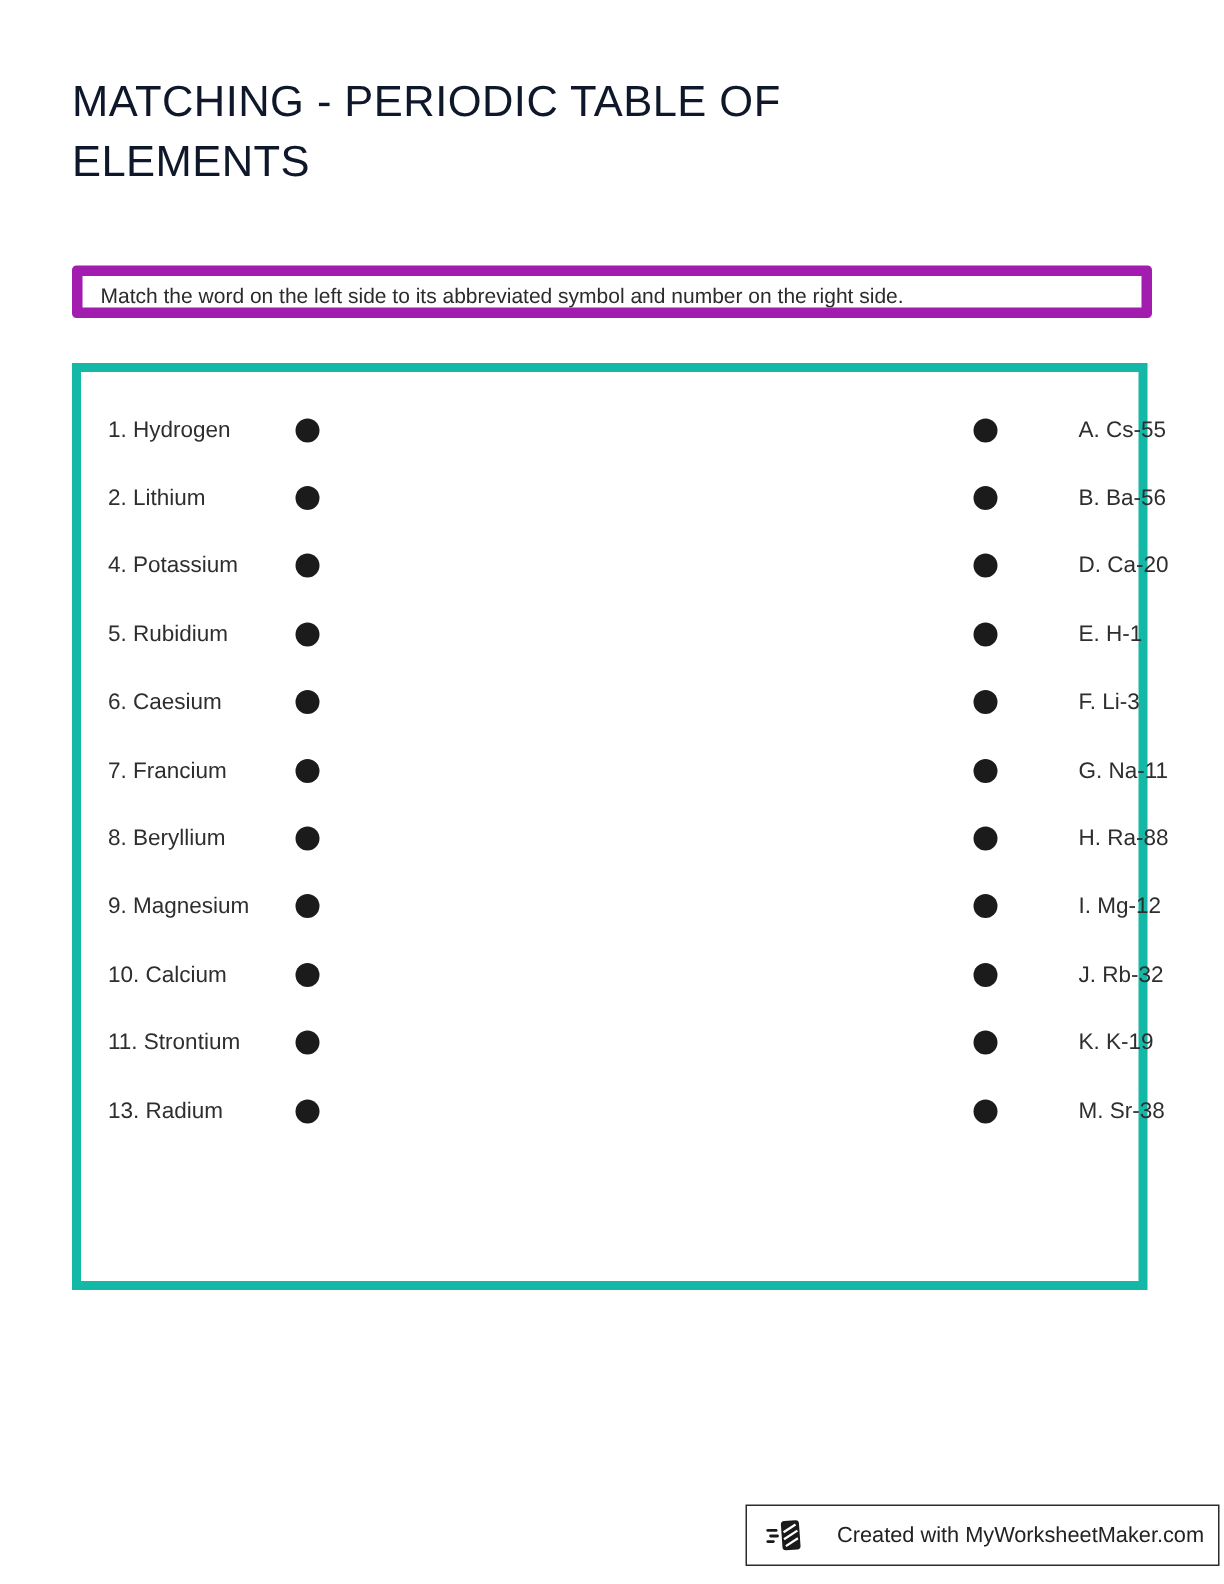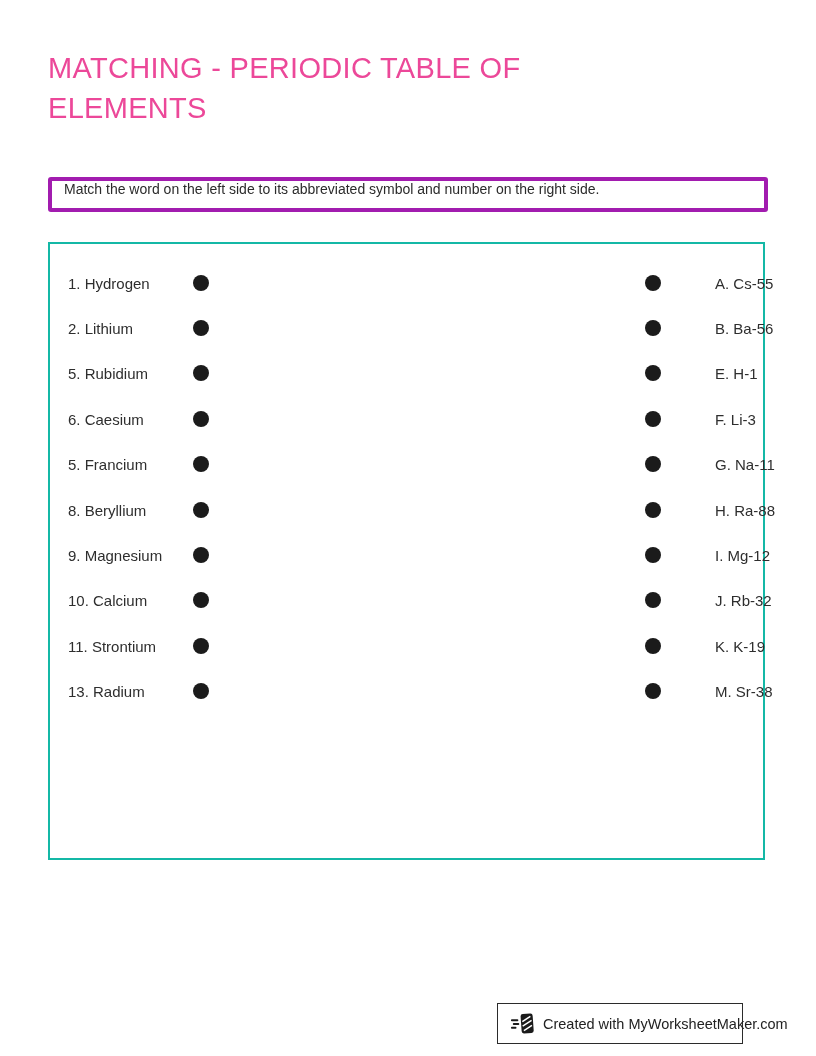--- a/index.html
+++ b/index.html
@@ -16,21 +16,21 @@
   
   .title {
     position: absolute;
     left: 48px;
     top: 48px;
     width: 540px;
     font-size: 29px;
     line-height: 40px;
     letter-spacing: 0.3px;
     font-weight: 400;
-    color: #ec4899;
+    color: #0f172a;
   }
   .name-date {
     position: absolute;
     top: 50px;
     right: 48px;
     width: 200px;
   }
   .nd-row {
     display: flex;
     justify-content: flex-end;
@@ -49,39 +49,39 @@
     border-bottom: 1.5px solid #4a4a4a;
   }
 
   
   .instruction-box {
     position: absolute;
     left: 48px;
     top: 177px;
     width: 720px;
     height: 35px;
-    border: 4px solid #a21caf;
+    border: 7px solid #a21caf;
     border-radius: 3px;
     display: flex;
-    align-items: flex-start;
+    align-items: flex-end;
     padding: 0 12px;
   }
   .instruction-text {
     font-size: 14px;
     color: #2b2b2b;
   }
 
   
   .match-box {
     position: absolute;
     left: 48px;
     top: 242px;
     width: 717px;
     height: 618px;
-    border: 2px solid #14b8a6;
+    border: 6px solid #14b8a6;
     padding-top: 16px;
   }
   .match-row {
     position: relative;
     height: 45.4px;
   }
   .q-label, .a-label {
     position: absolute;
     top: 50%;
     transform: translateY(-50%);
@@ -101,28 +101,28 @@
     background: #1b1b1b;
   }
   .q-dot { left: 143px; }
   .a-dot { left: 595px; }
 
   
   .footer-badge {
     position: absolute;
     left: 497px;
     top: 1003px;
-    width: 246px;
+    width: 316px;
     height: 41px;
     border: 1.5px solid #2b2b2b;
     background: #ffffff;
     display: flex;
     align-items: center;
     padding: 0 12px;
-    gap: 7px;
+    gap: 22px;
   }
   .footer-text {
     font-size: 14.5px;
     color: #222222;
     white-space: nowrap;
   }
   .logo-icon { flex: 0 0 auto; display: block; }
 </style>
 </head>
 <body>
@@ -146,37 +146,43 @@
     </div>
 
     <div class="match-row">
       <span class="q-label">2. Lithium</span>
       <span class="dot q-dot"></span>
       <span class="dot a-dot"></span>
       <span class="a-label">B. Ba-56</span>
     </div>
 
 
+    <div class="match-row">
+      <span class="q-label">4. Potassium</span>
+      <span class="dot q-dot"></span>
+      <span class="dot a-dot"></span>
+      <span class="a-label">D. Ca-20</span>
+    </div>
 
     <div class="match-row">
       <span class="q-label">5. Rubidium</span>
       <span class="dot q-dot"></span>
       <span class="dot a-dot"></span>
       <span class="a-label">E. H-1</span>
     </div>
 
     <div class="match-row">
       <span class="q-label">6. Caesium</span>
       <span class="dot q-dot"></span>
       <span class="dot a-dot"></span>
       <span class="a-label">F. Li-3</span>
     </div>
 
     <div class="match-row">
-      <span class="q-label">5. Francium</span>
+      <span class="q-label">7. Francium</span>
       <span class="dot q-dot"></span>
       <span class="dot a-dot"></span>
       <span class="a-label">G. Na-11</span>
     </div>
 
     <div class="match-row">
       <span class="q-label">8. Beryllium</span>
       <span class="dot q-dot"></span>
       <span class="dot a-dot"></span>
       <span class="a-label">H. Ra-88</span>

